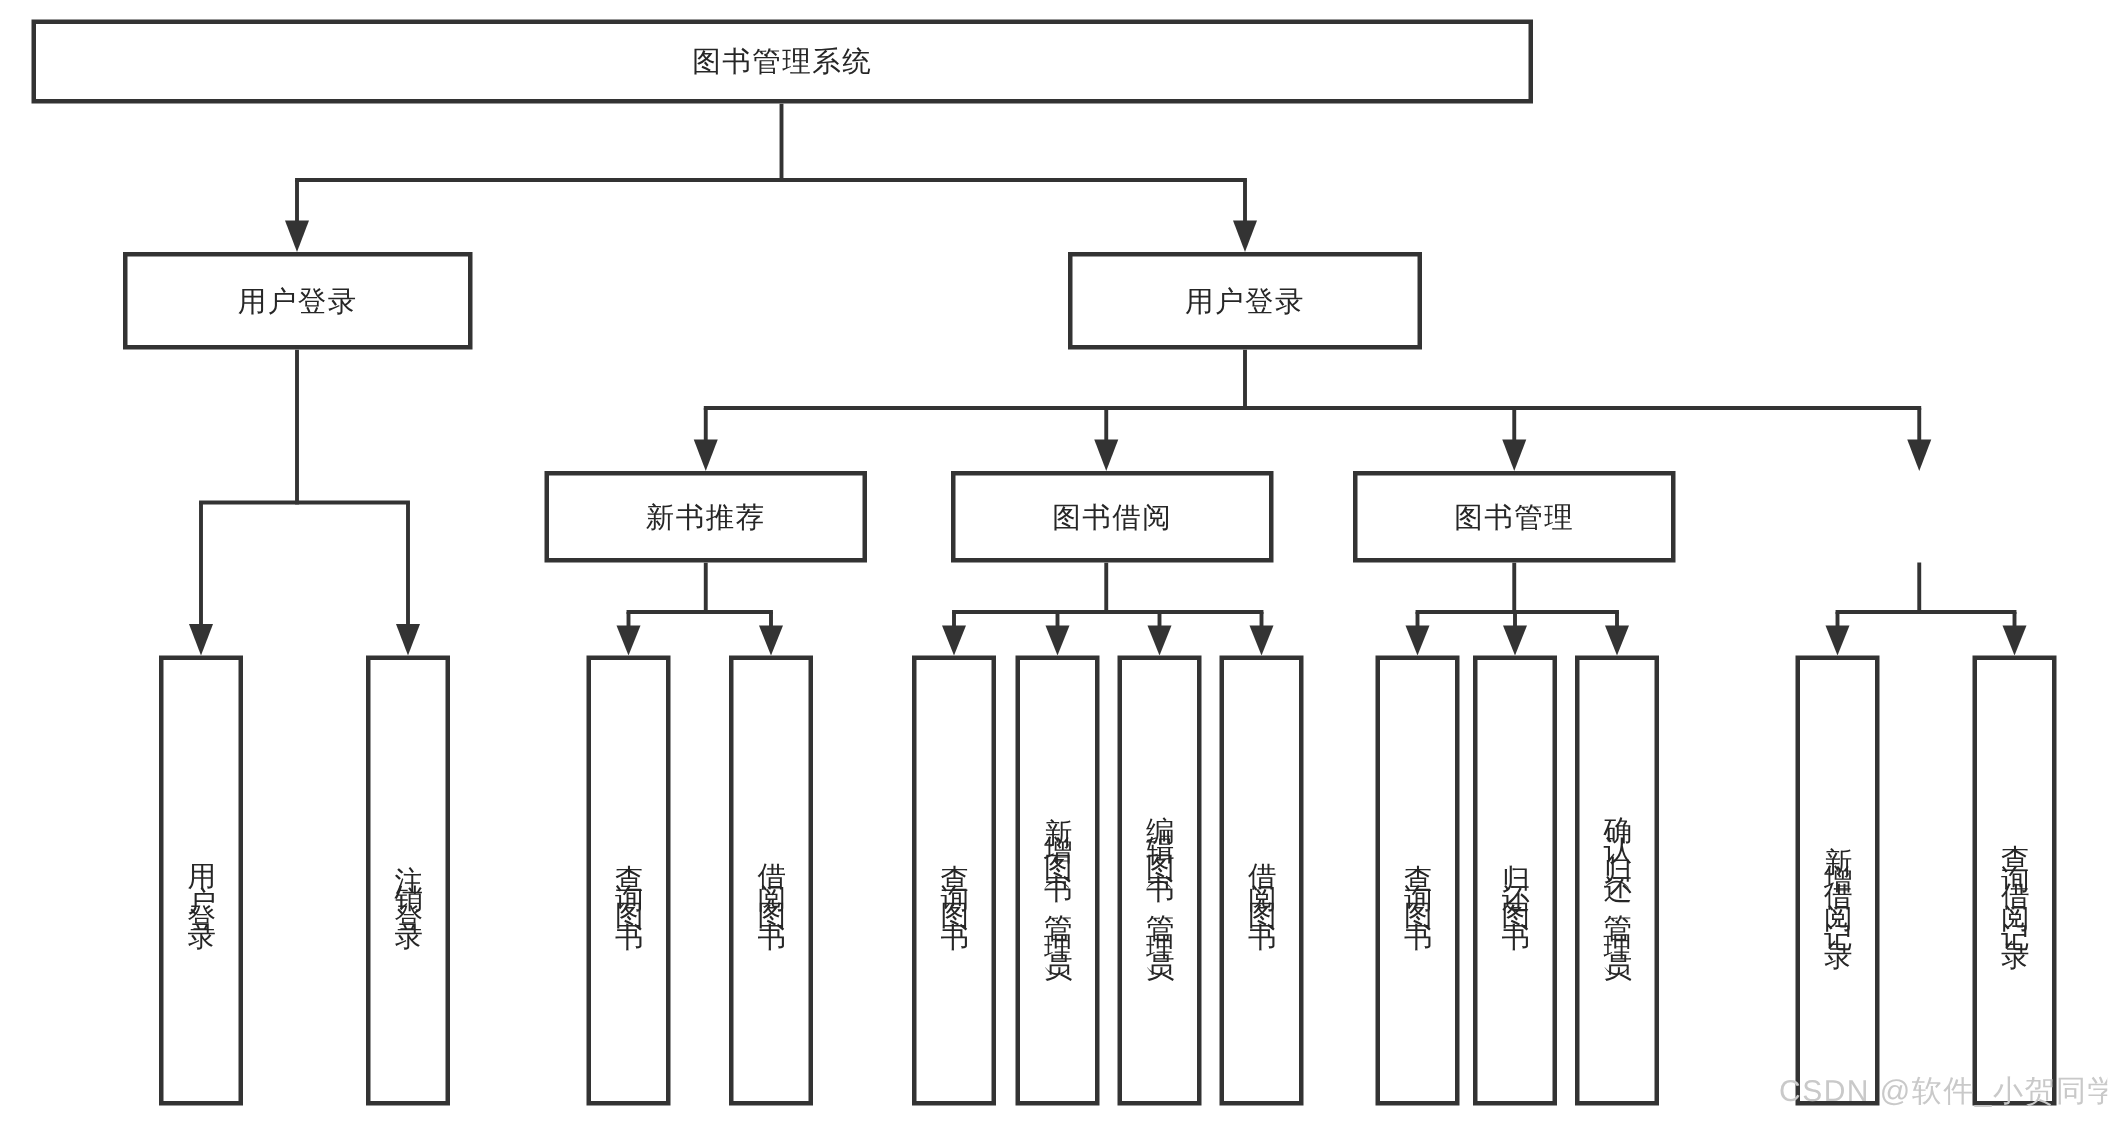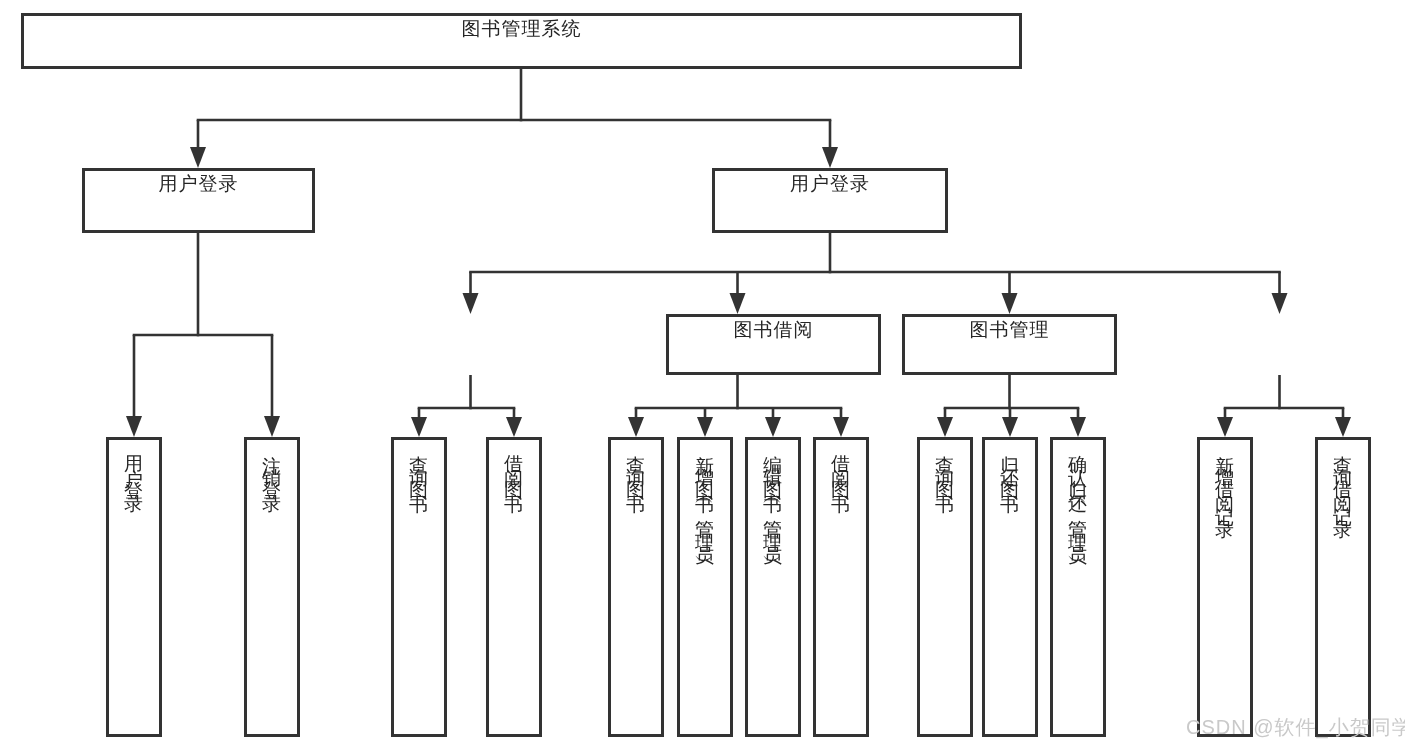--- a/index.html
+++ b/index.html
@@ -12,33 +12,33 @@
   body{font-family:"Liberation Sans","DejaVu Sans",sans-serif;}
   .canvas{
     position:relative;width:1405px;height:747px;background:var(--background);
     overflow:hidden;
   }
   svg.connectors{position:absolute;left:0;top:0;z-index:1;}
   svg.connectors line{stroke:var(--line);stroke-width:2.6;}
   svg.connectors polygon{fill:var(--line);stroke:none;}
   .node{
     position:absolute;box-sizing:border-box;border:3px solid var(--line);
-    background:var(--background);display:flex;justify-content:center;
+    background:var(--background);display:flex;align-items:center;justify-content:center;
     color:var(--text);font-size:19px;letter-spacing:1px;z-index:2;
   }
   .leaf span{
     writing-mode:vertical-rl;text-orientation:mixed;
     font-size:19px;letter-spacing:13px;line-height:1;
   }
   
   .n-root{left:21px;top:13px;width:1001px;height:56px;}
   .n-l1a{left:82px;top:168px;width:233px;height:65px;}
   .n-l1b{left:712px;top:168px;width:236px;height:65px;}
   .n-l2{top:314px;width:215px;height:61px;}
-  .n-l2a{left:363px;} .n-l2b{left:666px;} .n-l2c{left:902px;} .n-l2d{left:1172px;}
+  .n-l2a{left:363px;} .n-l2b{left:634px;} .n-l2c{left:902px;} .n-l2d{left:1172px;}
   .leaf{top:437px;width:56px;height:300px;}
   .lf1{left:106px;}  .lf2{left:244px;}  .lf3{left:391px;}  .lf4{left:486px;}
   .lf5{left:608px;}  .lf6{left:677px;}  .lf7{left:745px;}  .lf8{left:813px;}
   .lf9{left:917px;}  .lf10{left:982px;} .lf11{left:1050px;}
   .lf12{left:1197px;}.lf13{left:1315px;}
   .watermark{
     position:absolute;left:1186px;top:714px;z-index:5;
     font-size:20px;color:var(--watermark);letter-spacing:1px;white-space:nowrap;
   }
 </style>
@@ -127,20 +127,23 @@
     <span>图书管理系统</span>
   </div>
 
   <div class="node n-l1a">
     <span>用户登录</span>
   </div>
   <div class="node n-l1b">
     <span>用户登录</span>
   </div>
 
+  <div class="node n-l2 n-l2a">
+    <span>新书推荐</span>
+  </div>
   <div class="node n-l2 n-l2b">
     <span>图书借阅</span>
   </div>
   <div class="node n-l2 n-l2c">
     <span>图书管理</span>
   </div>
 
   <div class="node leaf lf1">
     <span>用户登录</span>
   </div>

